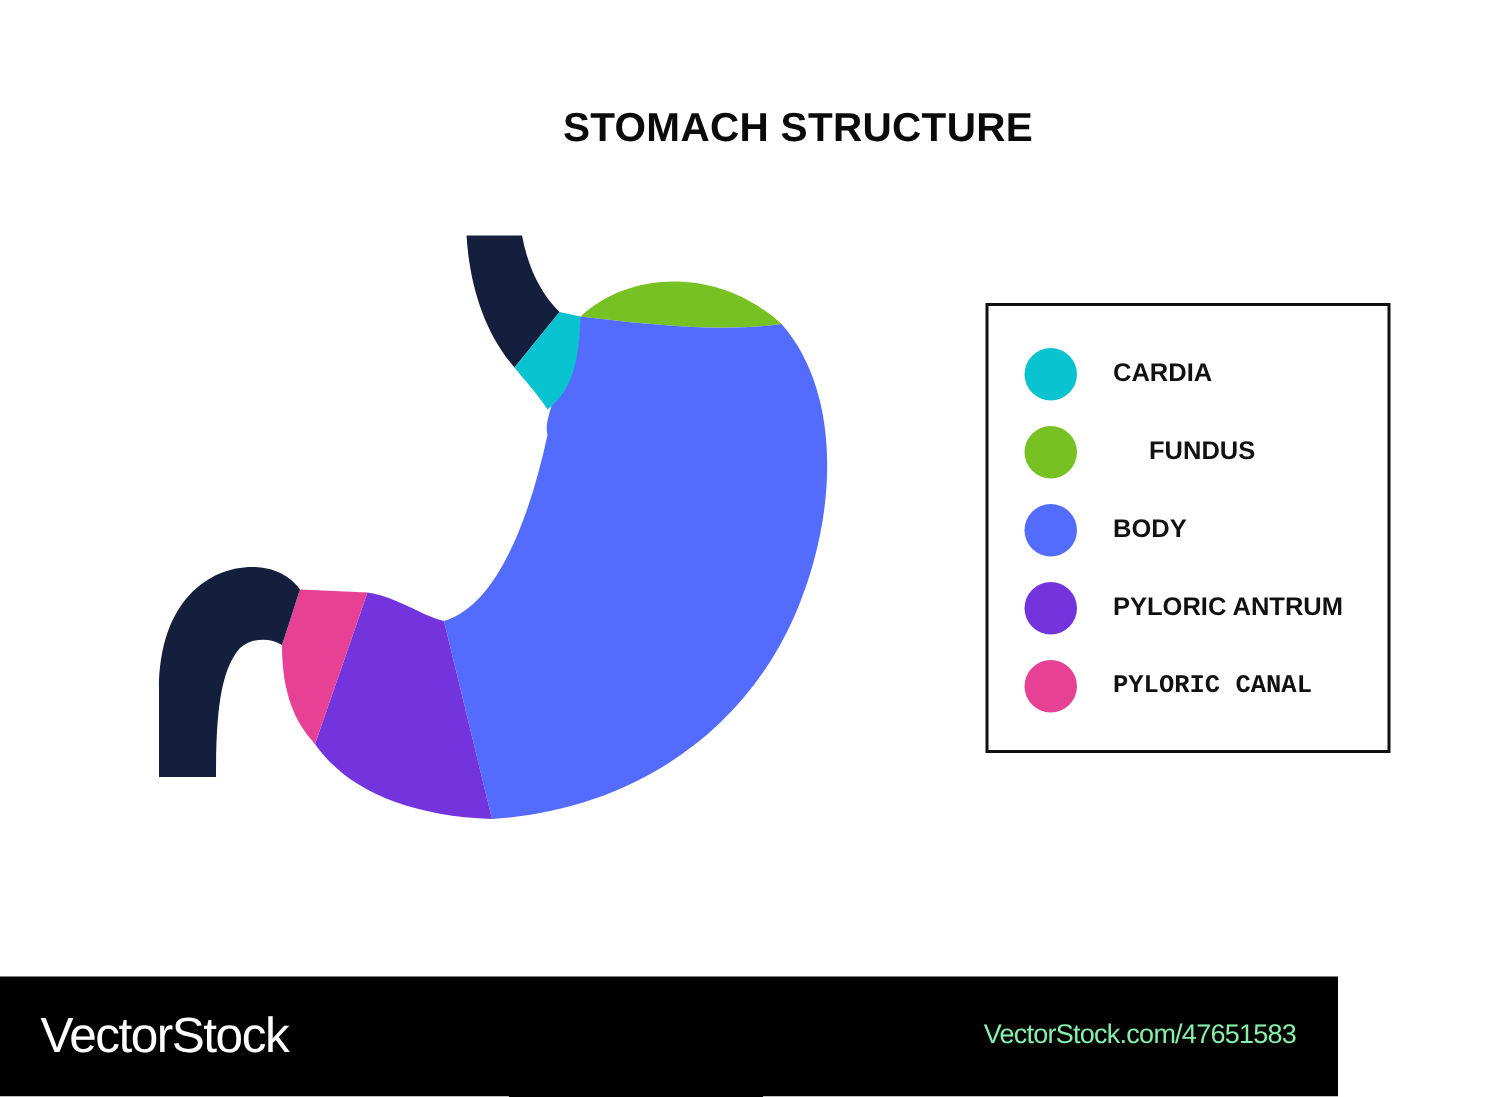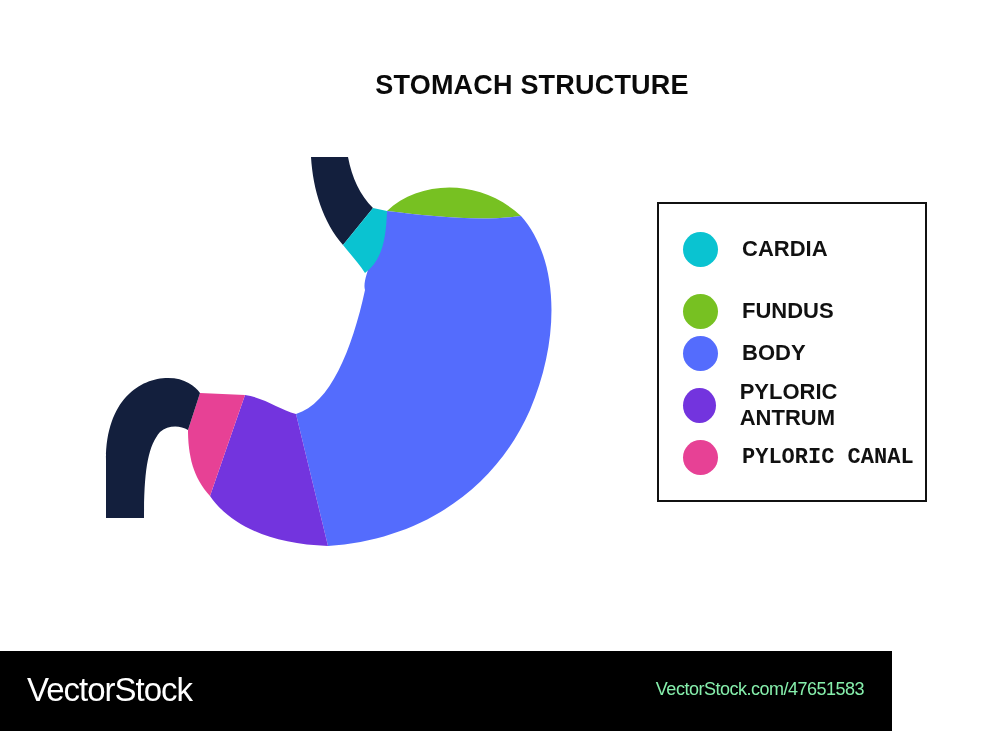--- a/index.html
+++ b/index.html
@@ -2,21 +2,21 @@
 <html><head>
 <meta charset="utf-8">
 <style>
   html,body{margin:0;padding:0;}
   body{width:1000px;height:731px;position:relative;background:#ffffff;overflow:hidden;font-family:"Liberation Sans",sans-serif;}
   .title{position:absolute;left:0;width:1000px;top:70px;text-align:center;font-weight:bold;font-size:27px;color:#0a0a0a;letter-spacing:0.2px;padding-left:32px;}
   svg.stomach{position:absolute;left:0;top:0;}
   .legend{position:absolute;left:657px;top:202px;width:266px;height:296px;border:2px solid #111;box-sizing:content-box;}
   .legend-item{position:absolute;left:24px;height:36px;display:flex;align-items:center;}
   .dot{width:35px;height:35px;border-radius:50%;}
-  .legend-label{margin-left:24px;font-weight:bold;font-size:22px;color:#111;}
+  .legend-label{margin-left:24px;font-weight:bold;font-size:17px;color:#111;}
   .footer{position:absolute;left:0;top:651px;width:892px;height:80px;background:#000;}
   .brand{position:absolute;left:27px;top:20px;color:#fff;font-size:33px;letter-spacing:-1px;}
   .url{position:absolute;right:28px;top:28px;color:#86efac;font-size:18px;letter-spacing:-0.5px;}
 </style>
 </head>
 <body>
 
 <div class="title">STOMACH STRUCTURE</div>
 
 <svg class="stomach" width="1000" height="650" viewBox="0 0 1000 650">
@@ -36,21 +36,21 @@
 
   <path fill="#131f3d" d="M106,518 L106,460 C106,400 140,378 168,378 C185,378 195,386 200,393 L188,430
            C180,425 168,425 160,432 C148,446 144,470 144,518 Z"></path>
 </svg>
 
 <div class="legend">
   <div class="legend-item" style="top:27px;">
     <div class="dot" style="background:#0ac3d1;"></div>
     <span class="legend-label">CARDIA</span>
   </div>
-  <div class="legend-item" style="top:89px;">
+  <div class="legend-item" style="top:79px;gap:24px;">
     <div class="dot" style="background:#77c122;"></div>
     <span class="legend-label">FUNDUS</span>
   </div>
   <div class="legend-item" style="top:183px;">
     <div class="dot" style="background:#7334de;"></div>
     <span class="legend-label">PYLORIC ANTRUM</span>
   </div>
   <div class="legend-item" style="top:131px;">
     <div class="dot" style="background:#546cfd;"></div>
     <span class="legend-label">BODY</span>

